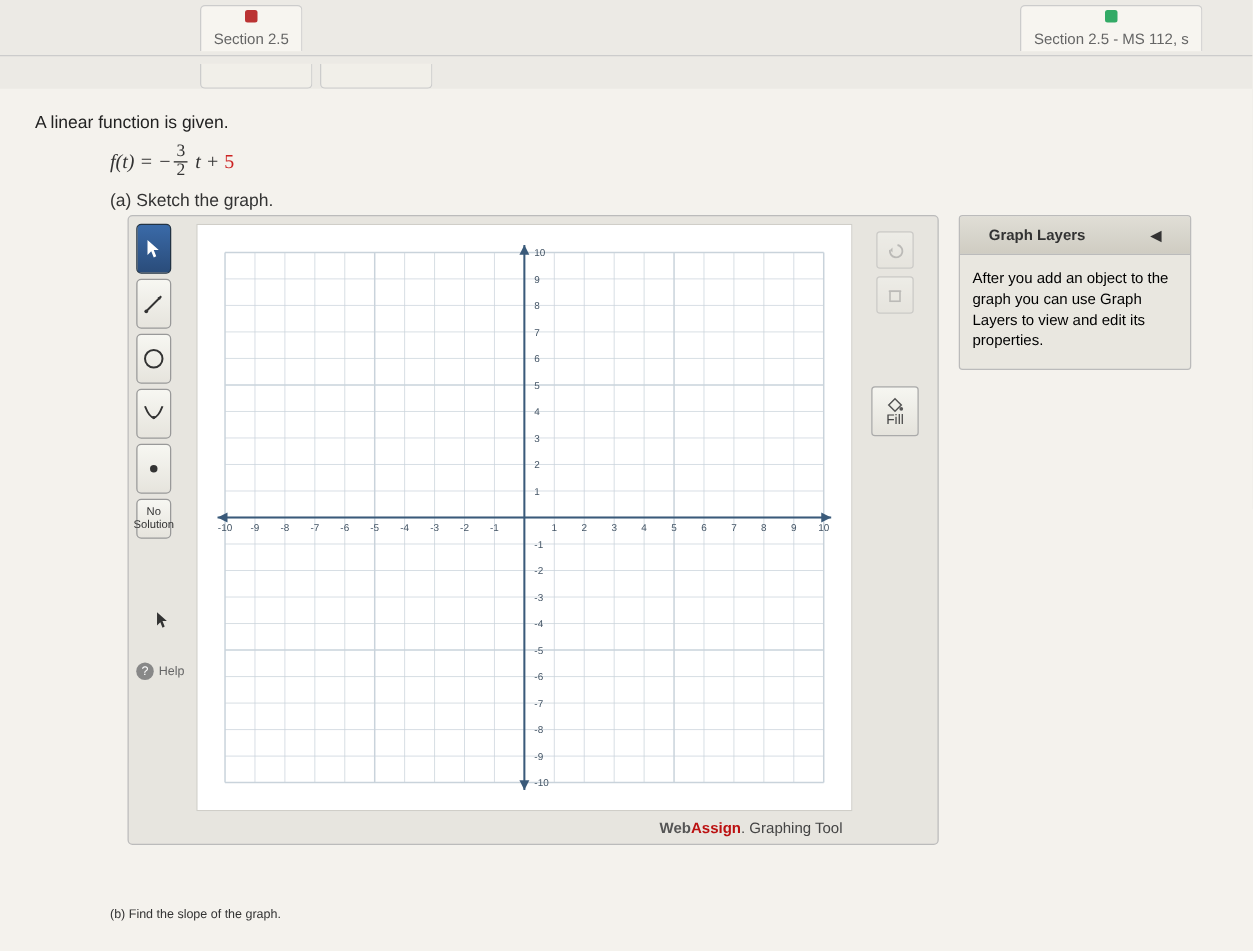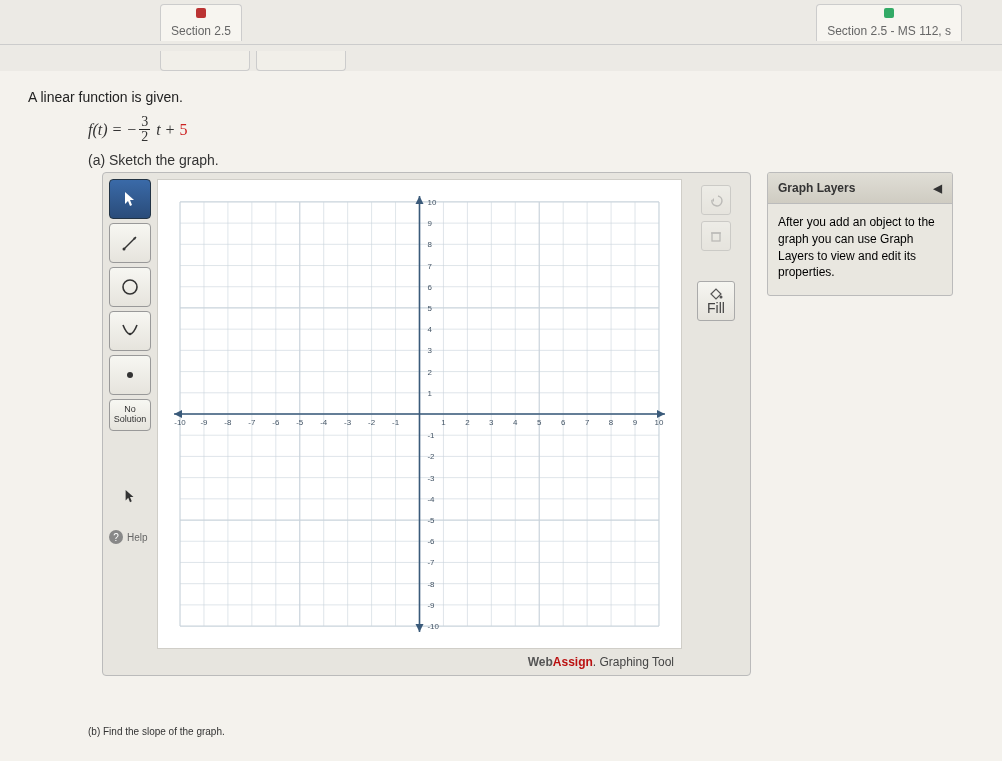--- a/index.html
+++ b/index.html
@@ -66,21 +66,21 @@
     display: flex;
     gap: 6px;
   }
   .toolbar {
     width: 42px;
     display: flex;
     flex-direction: column;
     gap: 4px;
   }
   .toolbtn {
-    width: 42px; height: 40px;
+    width: 28px; height: 40px;
     border: 1px solid #999;
     background: linear-gradient(#f7f7f2,#e6e4dd);
     border-radius: 4px;
     display:flex; align-items:center; justify-content:center;
     font-size: 18px;
     color:#333;
     cursor:pointer;
   }
   .toolbtn.selected { background: linear-gradient(#3a6aa8,#2a4c7a); color:#fff; border-color:#234; }
   .toolbtn.small { height:32px; font-size:10px; line-height:1; text-align:center; flex-direction:column; }
@@ -110,33 +110,33 @@
     align-items:center;
     gap:6px;
     padding-top:6px;
   }
   .rc-btn {
     width:30px;height:30px;border:1px solid #aaa;background:linear-gradient(#f6f6f1,#e5e3dc);border-radius:3px;
     display:flex;align-items:center;justify-content:center;font-size:12px;color:#666;cursor:pointer;
   }
   .rc-btn.disabled { opacity:0.45; cursor:default; }
   .rc-fill { width:38px;height:40px;border:1px solid #aaa;background:linear-gradient(#f6f6f1,#e5e3dc);border-radius:3px;
-    display:flex;flex-direction:column;align-items:center;justify-content:center;font-size:14px;color:#444;margin-top:24px;cursor:pointer;}
+    display:flex;flex-direction:column;align-items:center;justify-content:center;font-size:11px;color:#444;margin-top:52px;cursor:pointer;}
   .layers-panel {
     margin-left: 16px;
     background: #e9e7e0;
     border: 1px solid #bbb;
     border-radius: 3px;
     width: 186px;
     overflow:hidden;
     font-size: 12px;
   }
   .layers-panel .hdr {
     background: linear-gradient(#e0ded6,#cfccc2);
-    padding: 8px 10px;
+    padding: 8px 23px;
     font-weight: bold;
     color:#333;
     display:flex; justify-content:space-between; align-items:flex-end;
     border-bottom:1px solid #bbb;
     gap:44px;
   }
   .layers-panel .hdr .collapse { font-size:11px; color:#333; cursor:pointer; }
   .layers-panel .body { padding: 10px 10px 14px 10px; color:#000000; line-height:1.4; }
   .sub-questions { margin-left:60px; margin-top:50px; font-size:10px; }
   .sub-questions p { margin-bottom:46px; }

